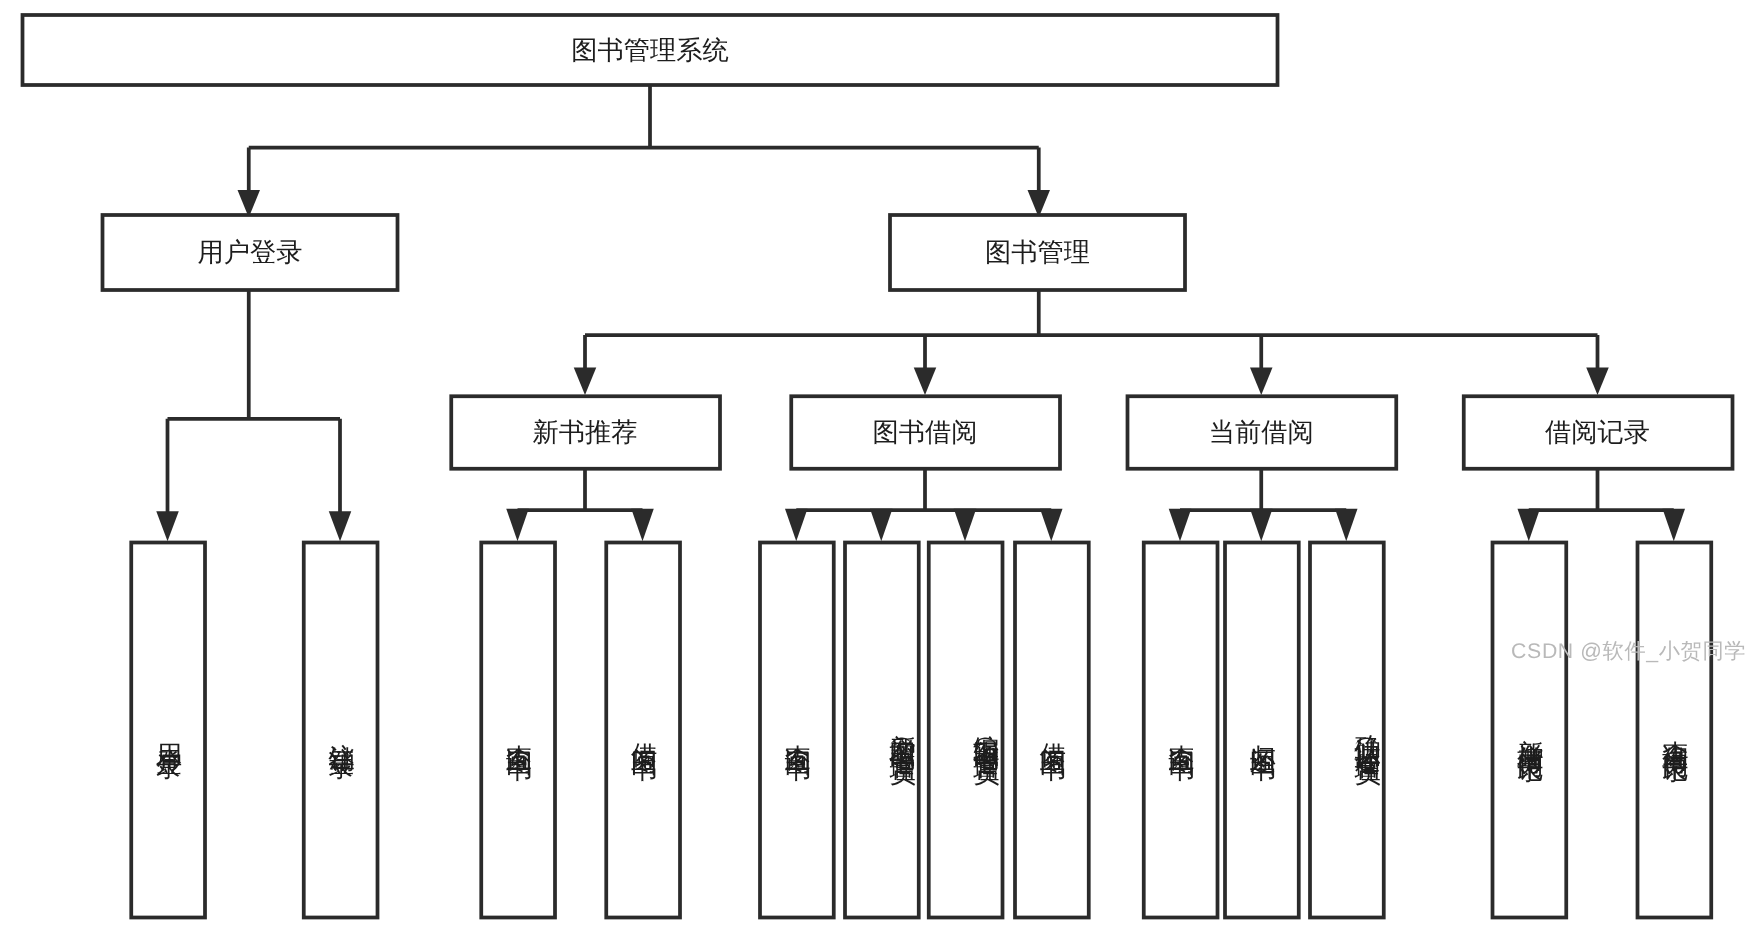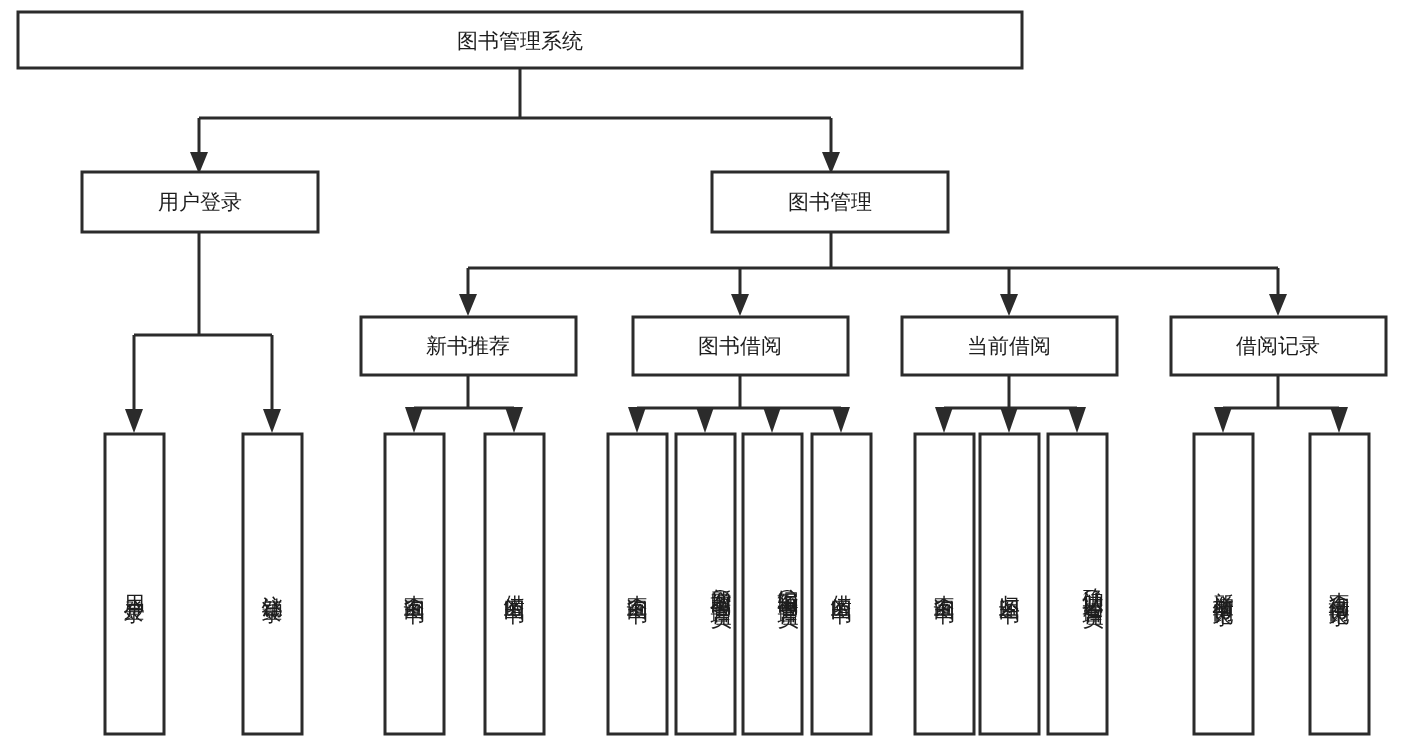--- a/index.html
+++ b/index.html
@@ -230,13 +230,14 @@
   <div class="leaf-label-wrap" style="left:608px;  top:434px; width:59px; height:300px;">查询图书</div>
   <div class="leaf-label-wrap" style="left:676px;  top:438px; width:59px; height:292px; align-items:flex-start;">新增图书（管理员）</div>
   <div class="leaf-label-wrap" style="left:743px;  top:438px; width:59px; height:292px; align-items:flex-start;">编辑图书（管理员）</div>
   <div class="leaf-label-wrap" style="left:812px;  top:434px; width:59px; height:300px;">借阅图书</div>
   <div class="leaf-label-wrap" style="left:915px;  top:434px; width:59px; height:300px;">查询图书</div>
   <div class="leaf-label-wrap" style="left:980px;  top:434px; width:59px; height:300px;">归还图书</div>
   <div class="leaf-label-wrap" style="left:1048px; top:438px; width:59px; height:292px; align-items:flex-start;">确认归还（管理员）</div>
   <div class="leaf-label-wrap" style="left:1194px; top:434px; width:59px; height:300px;">新增借阅记录</div>
   <div class="leaf-label-wrap" style="left:1310px; top:434px; width:59px; height:300px;">查询借阅记录</div>
 
+  <div class="watermark">CSDN @软件_小贺同学</div>
 </div>
 
 </body></html>

